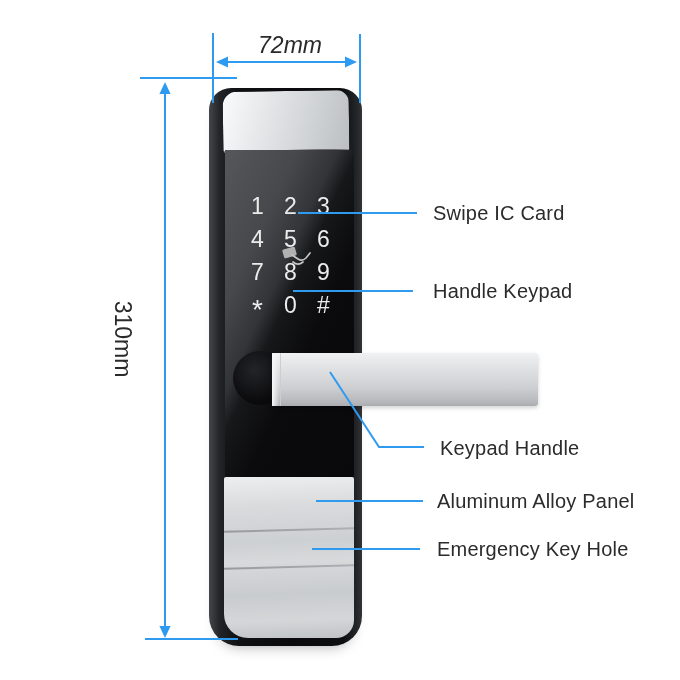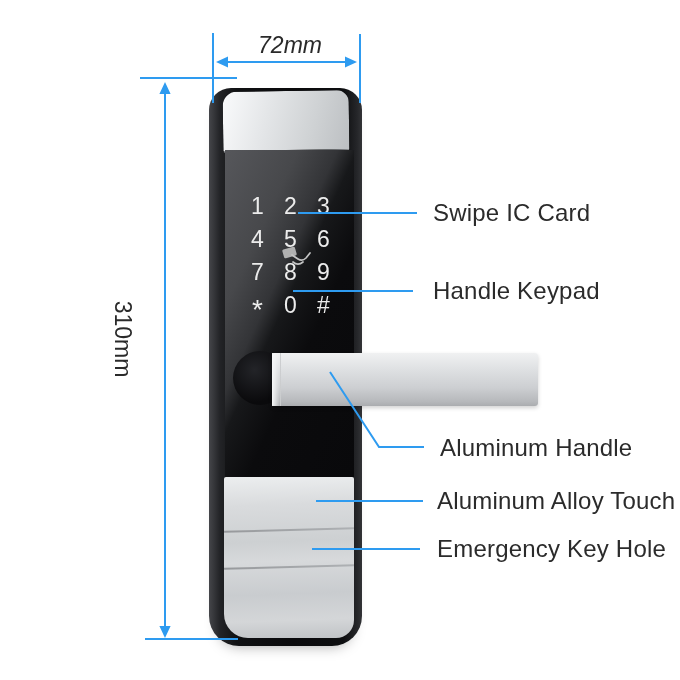--- a/index.html
+++ b/index.html
@@ -65,21 +65,21 @@
     position:absolute;left:0;width:100%;height:1.5px;
     background:linear-gradient(90deg,#97999c,#aeb1b4);
     transform:rotate(-1.6deg);
   }
   .divider.d1{top:52px}
   .divider.d2{top:89px}
   
   .annotations{position:absolute;left:0;top:0;z-index:6;pointer-events:none;}
   .callout-label{
     position:absolute;transform:translateY(-50%);
-    font-size:24px;color:#2b2b2b;white-space:nowrap;letter-spacing:.2px;z-index:7;text-align:center;
+    font-size:20px;color:#2b2b2b;white-space:nowrap;letter-spacing:.2px;z-index:7;text-align:center;
   }
   .dim-label{
     position:absolute;font-size:23px;color:#2a2a2a;white-space:nowrap;z-index:7;
   }
   .dim-label.width{left:290px;top:45px;transform:translate(-50%,-50%);font-style:italic;}
   .dim-label.height{left:122px;top:339px;transform:translate(-50%,-50%) rotate(90deg);}
   .label-swipe{left:433px;top:213px;}
   .label-touch{left:433px;top:291px;}
   .label-handle{left:440px;top:448px;}
   .label-panel{left:437px;top:501px;}
@@ -146,17 +146,17 @@
       <line x1="316" y1="501" x2="423" y2="501" fill="none"></line>
       <line x1="312" y1="549" x2="420" y2="549" fill="none"></line>
     </g>
   </svg>
 
   <div class="dim-label width">72mm</div>
   <div class="dim-label height">310mm</div>
 
   <div class="callout-label label-swipe">Swipe IC Card</div>
   <div class="callout-label label-touch">Handle Keypad</div>
-  <div class="callout-label label-handle">Aluminum Handle</div>
-  <div class="callout-label label-panel">Aluminum Alloy Touch</div>
+  <div class="callout-label label-handle">Keypad Handle</div>
+  <div class="callout-label label-panel">Aluminum Alloy Panel</div>
   <div class="callout-label label-keyhole">Emergency Key Hole</div>
 
 </div>
 
 </body></html>

